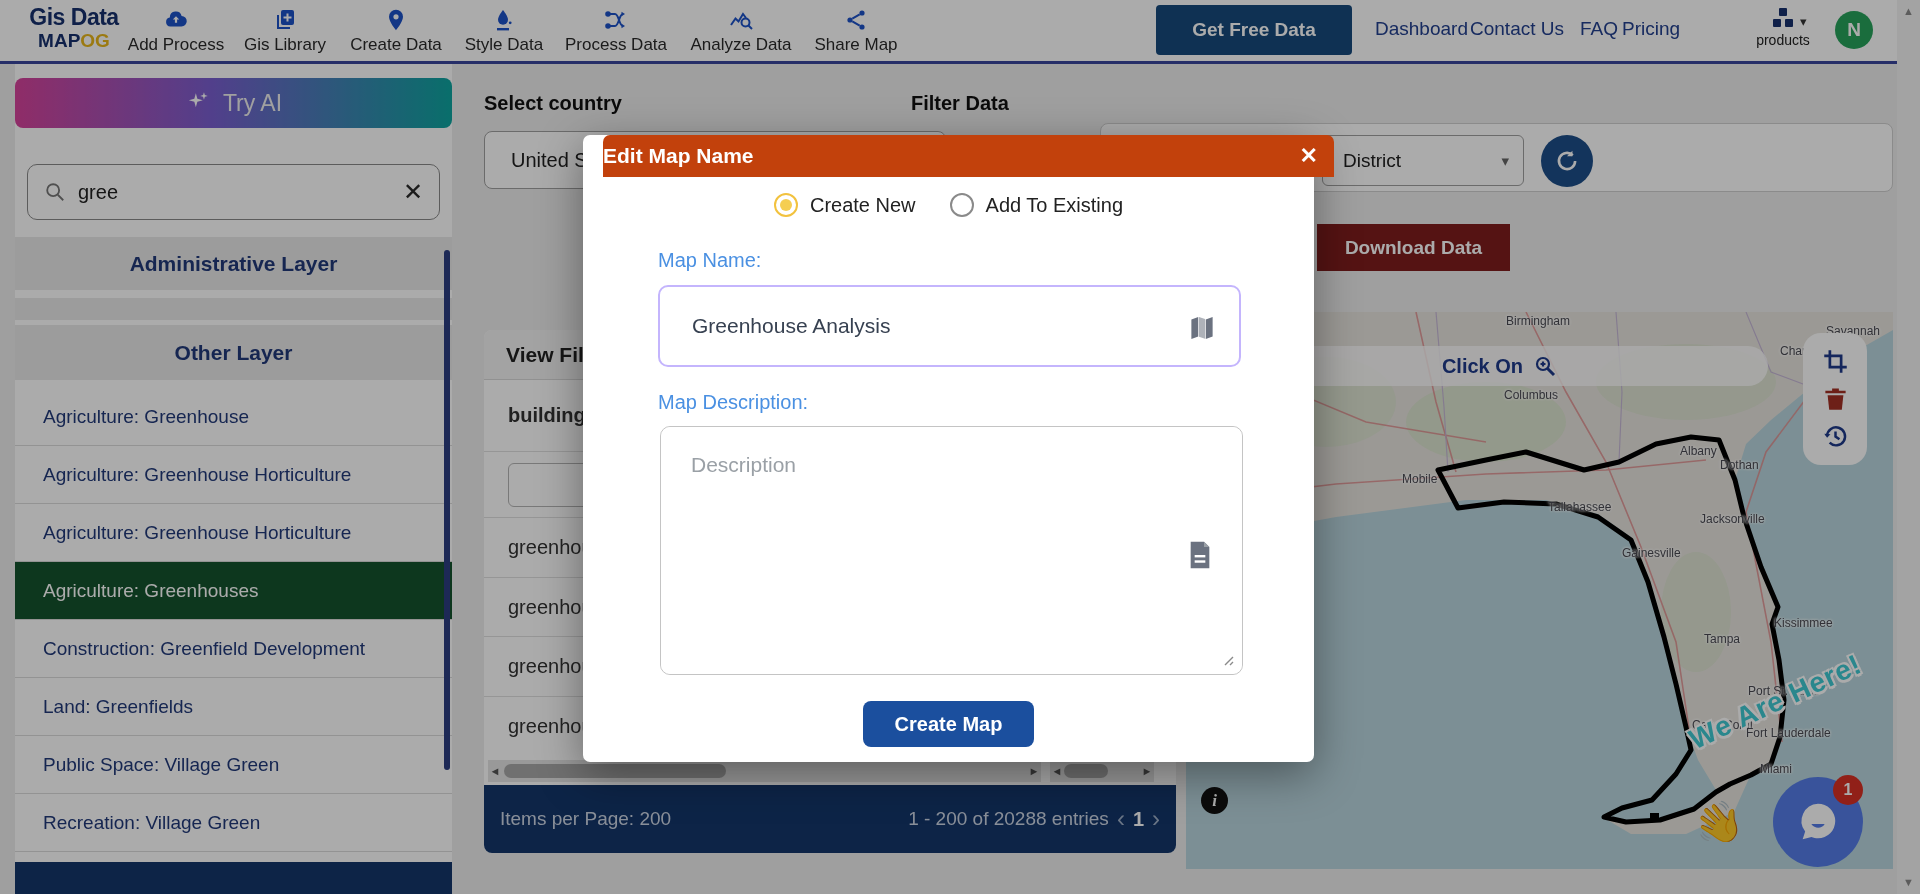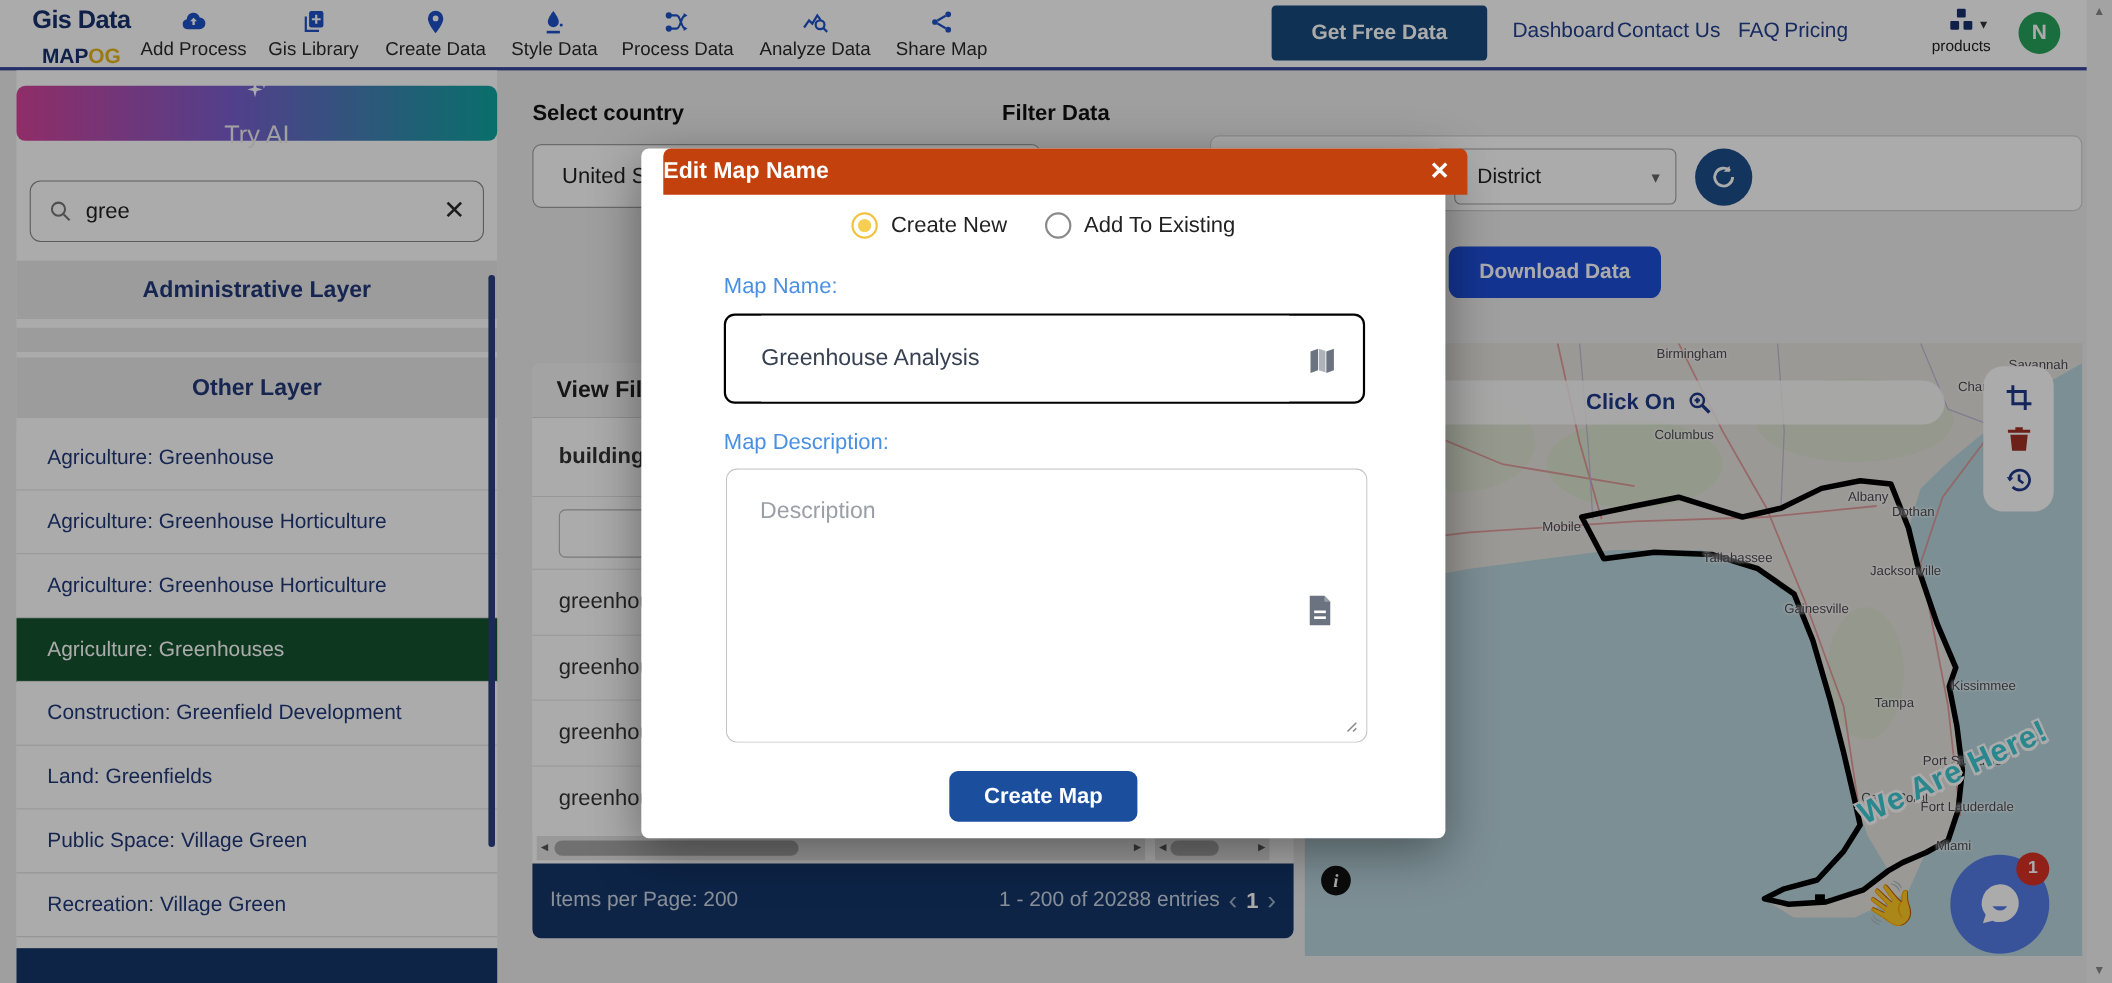--- a/index.html
+++ b/index.html
@@ -6,41 +6,41 @@
   html,body { width:1920px; height:894px; overflow:hidden; background:#ededed;
     font-family:"Liberation Sans", sans-serif; }
   .abs { position:absolute; }
   #app { position:relative; width:1920px; height:894px; }
 
   
   #navbar { left:0; top:0; width:1920px; height:64px; background:#ffffff;
     border-bottom:3px solid #39459c; z-index:1; }
   .logo { left:24px; top:6px; width:100px; text-align:center; line-height:1; }
   .logo-l1 { font-size:23px; font-weight:bold; color:#17316e; letter-spacing:-0.5px; }
-  .logo-l2 { font-size:19px; font-weight:bold; margin-top:13px; }
+  .logo-l2 { font-size:19px; font-weight:bold; margin-top:2px; }
   .logo-map { color:#17316e; } .logo-og { color:#e8b61a; }
   .nav-item { top:8px; width:116px; text-align:center; color:#2b2b2b; font-size:17px; cursor:pointer; }
   .nav-item svg { display:block; margin:0 auto 3px auto; width:24px; height:24px; color:#1d52c8; }
   .btn-freedata { left:1156px; top:5px; width:196px; height:50px; background:#174a7c; color:#fff;
     border:none; border-radius:4px; font-size:19px; font-weight:bold; cursor:pointer;
     font-family:"Liberation Sans",sans-serif; }
   .nav-link { top:18px; font-size:19px; color:#23408f; cursor:pointer; }
   .products { left:1748px; top:6px; width:70px; text-align:center; cursor:pointer; }
   .products svg { width:24px; height:24px; color:#17316e; }
   .prod-caret { position:absolute; left:52px; top:8px; color:#333; font-size:13px; }
   .prod-label { font-size:14px; color:#222; margin-top:-2px; }
   .avatar { left:1835px; top:11px; width:38px; height:38px; border-radius:50%;
     background:#27a35b; color:#fff; font-weight:bold; font-size:19px;
     display:flex; align-items:center; justify-content:center; cursor:pointer; }
 
   
   #sidebar { left:15px; top:64px; width:437px; height:798px; background:#fff; z-index:1; }
   .try-ai { left:0px; top:14px; width:437px; height:50px; border-radius:8px;
     background:linear-gradient(90deg,#d6439b 0%, #7a5fd0 45%, #0ea5a0 100%);
-    display:flex; align-items:center; justify-content:center; gap:12px; cursor:pointer;flex-direction:column; }
+    display:flex; align-items:center; justify-content:center; gap:12px; cursor:pointer; }
   .try-ai span { color:#efefef; font-size:23px; }
   .searchbox { left:12px; top:100px; width:413px; height:56px; border:1.6px solid #8a8a8a;
     border-radius:10px; background:#fff; display:flex; align-items:center; padding:0 16px; gap:12px; }
   .searchbox input { border:none; outline:none; flex:1; font-size:20px; color:#222;
     font-family:"Liberation Sans",sans-serif; background:transparent; }
   .search-clear { font-size:24px; color:#2b2b2b; cursor:pointer; line-height:1; }
   .side-band { left:0; width:437px; background:#e9e9e9; color:#223a7a; font-weight:bold;
     font-size:21px; display:flex; align-items:center; justify-content:center; }
   .layer-item { left:0; width:437px; height:58px; display:flex; align-items:center;
     padding-left:28px; color:#223a7a; font-size:19px; border-bottom:1px solid #dcdcdc; cursor:pointer;
@@ -55,22 +55,22 @@
     border:1.5px solid #a0a0a0; border-radius:8px; display:flex; align-items:center;
     padding-left:26px; font-size:20px; color:#222; cursor:pointer; }
   .filter-panel { left:1100px; top:123px; width:793px; height:69px; background:#fff;
     border:1px solid #cfcfcf; border-radius:8px; }
   .district-dd { left:1322px; top:135px; width:202px; height:51px; background:#fff;
     border:1.5px solid #a0a0a0; border-radius:6px; display:flex; align-items:center;
     justify-content:space-between; padding:0 14px 0 20px; font-size:19px; color:#222; cursor:pointer; }
   .district-dd .caret { color:#666; font-size:15px; }
   .refresh-btn { left:1541px; top:135px; width:52px; height:52px; border-radius:50%;
     background:#1d4e89; display:flex; align-items:center; justify-content:center; cursor:pointer; }
-  .btn-download { left:1317px; top:224px; width:193px; height:47px; background:#1d4ed8; color:#fff;
-    border:none; border-radius:10px; font-size:19px; font-weight:bold; cursor:pointer;
+  .btn-download { left:1317px; top:224px; width:193px; height:47px; background:#7f1d1d; color:#fff;
+    border:none; border-radius:0; font-size:19px; font-weight:bold; cursor:pointer;
     font-family:"Liberation Sans",sans-serif; }
 
   
   #table-card { left:484px; top:330px; width:692px; height:523px; background:#fff;
     border-radius:8px; z-index:1; }
   .tc-title { position:absolute; left:0; top:0; width:100%; height:50px; background:#f4f4f4;
     border-bottom:1px solid #d9d9d9; display:flex; align-items:center; padding-left:22px;
     font-size:21px; font-weight:bold; color:#222; border-radius:8px 8px 0 0; white-space:nowrap; overflow:hidden;}
   .tc-row { position:absolute; left:0; width:100%; display:flex; align-items:center;
     padding-left:24px; font-size:20px; color:#333; border-bottom:1px solid #e0e0e0; background:#fff;
@@ -124,21 +124,21 @@
   .modal-close { position:absolute; right:16px; top:8px; color:#fff; font-size:22px; cursor:pointer; }
   .radio-row { position:absolute; left:0; top:58px; width:100%; display:flex; justify-content:center;
     gap:34px; align-items:center; }
   .radio-opt { display:flex; align-items:center; gap:12px; font-size:20px; color:#222; cursor:pointer; }
   .radio-circle { width:24px; height:24px; border-radius:50%; border:2.5px solid #8a8a8a;
     display:flex; align-items:center; justify-content:center; background:#fff; }
   .radio-circle.on { border-color:#f2c23e; }
   .radio-circle.on .dot { width:12px; height:12px; border-radius:50%; background:#f5ce52; }
   .field-label { position:absolute; left:75px; color:#4a90e2; font-size:20px; }
   .name-input-wrap { position:absolute; left:75px; top:150px; width:583px; height:82px;
-    border:2px solid #000000; border-radius:10px; background:#fff; }
+    border:2px solid #c4b5fd; border-radius:10px; background:#fff; }
   .name-input-wrap input { position:absolute; left:32px; top:0; width:480px; height:100%;
     border:none; outline:none; font-size:21px; color:#374151; font-family:"Liberation Sans",sans-serif; }
   .name-map-icon { position:absolute; right:22px; top:26px; width:30px; height:30px; color:#6b7280; }
   .desc-wrap { position:absolute; left:77px; top:291px; width:583px; height:249px;
     border:1.5px solid #c4c4c4; border-radius:10px; background:#fff; }
   .desc-wrap textarea { position:absolute; left:0; top:0; width:100%; height:100%; border:none;
     outline:none; resize:none; padding:26px 70px 26px 30px; font-size:21px; color:#374151;
     font-family:"Liberation Sans",sans-serif; border-radius:10px; }
   .desc-wrap textarea::placeholder { color:#9aa0a6; }
   .desc-doc-icon { position:absolute; right:26px; top:112px; width:32px; height:32px; color:#6b7280; }

